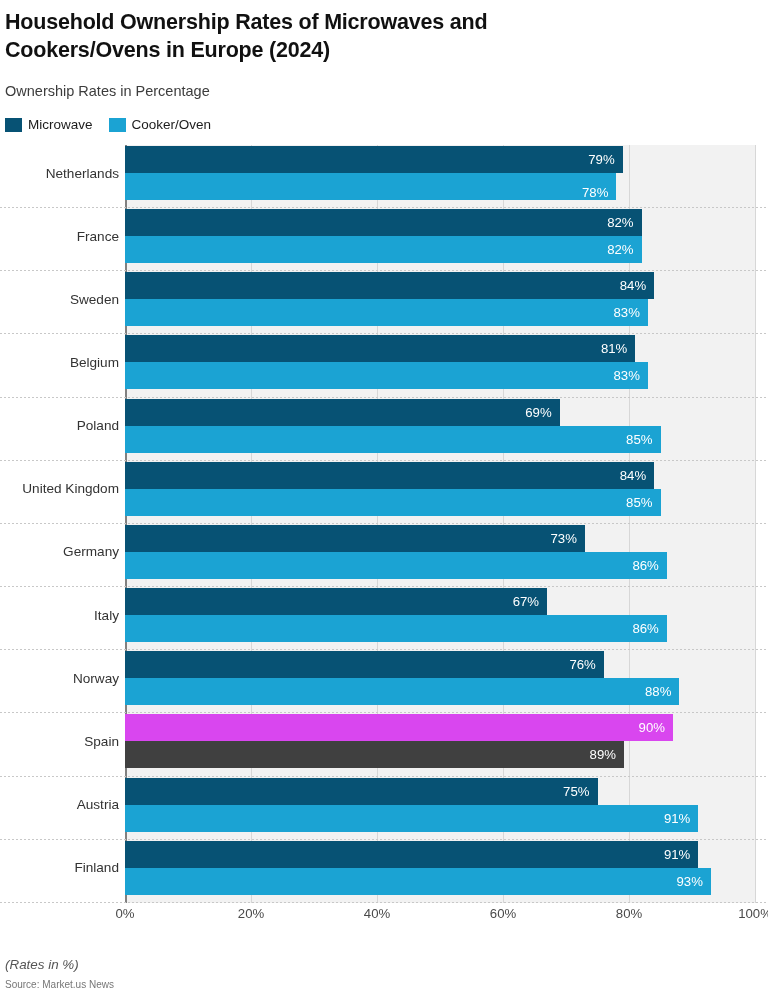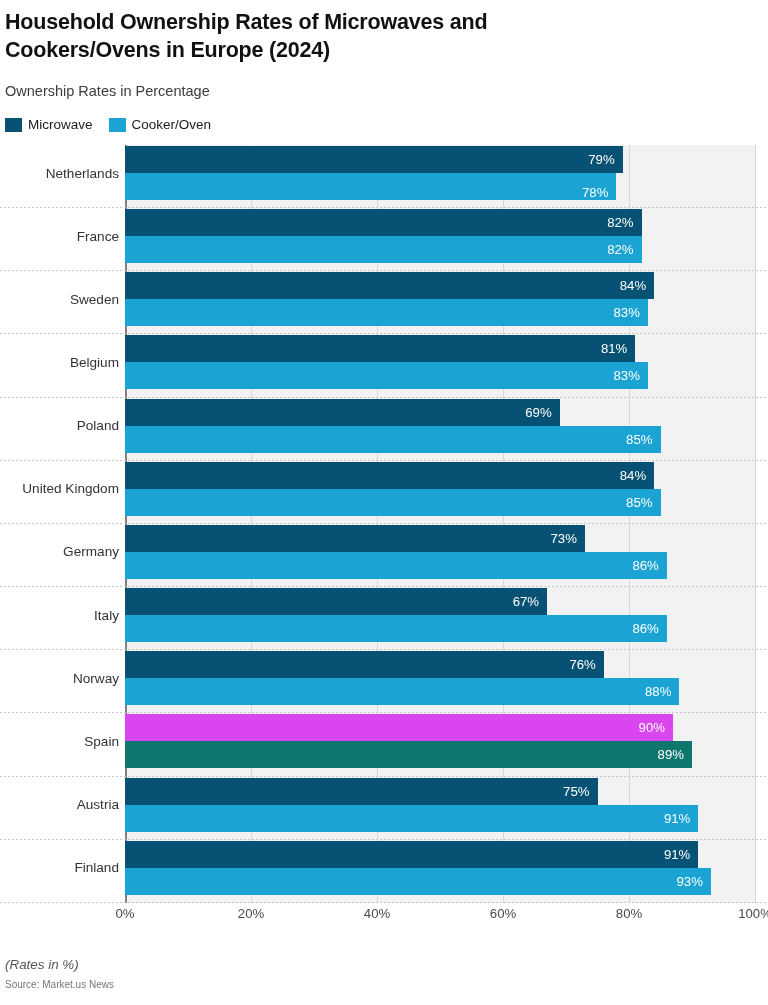--- a/index.html
+++ b/index.html
@@ -319,21 +319,21 @@
             </div>
           </div>
           <div class="group-sep"></div>
         </div>
         <div class="group" style="height: 63.1667px;">
           <div class="cat-label">Spain</div>
           <div class="bars">
             <div class="bar series0" style="width: 548px; background: #d946ef;">
               <span class="bar-value">90%</span>
             </div>
-            <div class="bar series1" style="width: 567px; background: #0f766e;">
+            <div class="bar series1" style="width: 499px; background: #404040;">
               <span class="bar-value">89%</span>
             </div>
           </div>
           <div class="group-sep"></div>
         </div>
         <div class="group" style="height: 63.1667px;">
           <div class="cat-label">Austria</div>
           <div class="bars">
             <div class="bar series0" style="width: 472.5px; background: rgb(7, 82, 116); padding-left: 12px;">
               <span class="bar-value">75%</span>

